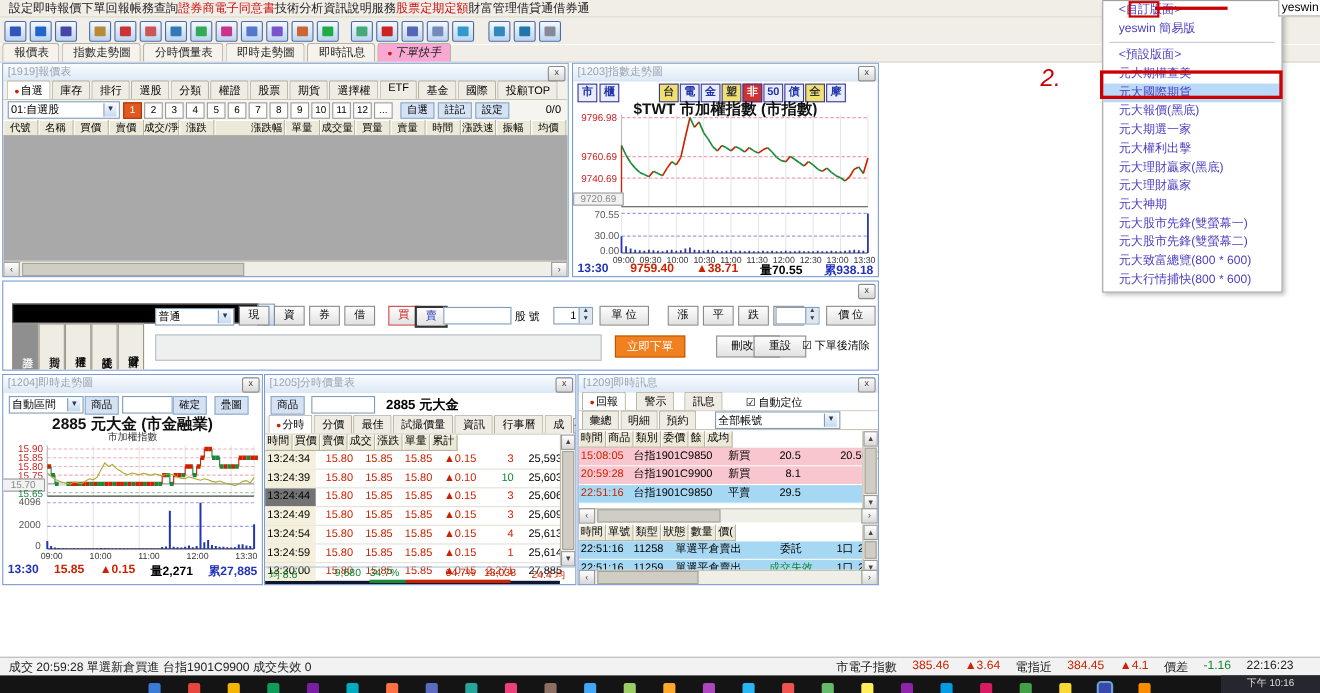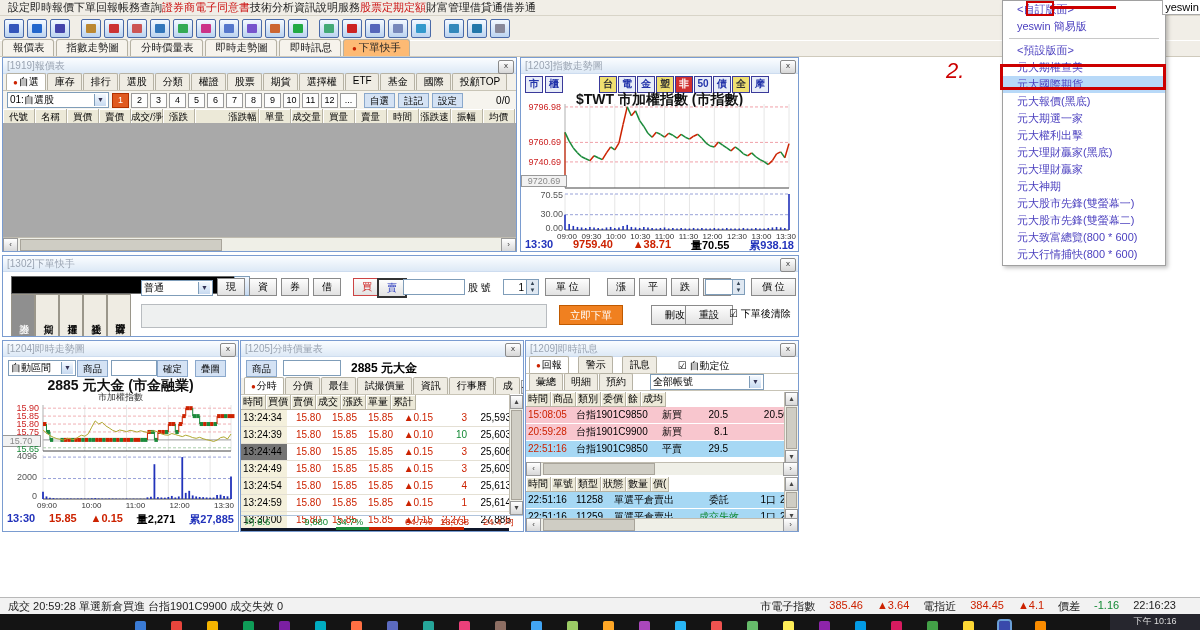--- a/index.html
+++ b/index.html
@@ -6,21 +6,21 @@
   body{font-family:"Liberation Sans","DejaVu Sans",sans-serif;background:#fff;}
   #root{position:relative;width:1200px;height:630px;overflow:hidden;background:#fff;}
   .menubar{position:absolute;left:0;top:0;width:1200px;height:15px;background:#f1eee7;border-bottom:1px solid #d8d4c8;display:flex;align-items:center;gap:16px;padding-left:8px;font-size:11px;color:#222;}
   .menubar .mi{white-space:nowrap;cursor:default;}
   .menubar .red{color:#cc1111;margin-top:20px;}
   .toolbar{position:absolute;left:0;top:16px;width:1200px;height:24px;background:#f1eee7;display:flex;align-items:center;gap:3px;padding-left:4px;}
   .tbtn{width:18px;height:17px;border:1px solid #4a6aa8;border-radius:2px;background:linear-gradient(#f4f9ff,#bcd4f0);display:flex;align-items:center;justify-content:center;}
   .tbtn .ic{width:10px;height:9px;border-radius:1px;}
   .tabbar{position:absolute;left:0;top:41px;width:1200px;height:15px;background:#f1eee7;display:flex;align-items:flex-end;gap:2px;padding-left:2px;font-size:10.5px;border-bottom:1px solid #cfcabc;}
   .wtab{border:1px solid #b6b2a4;border-bottom:none;background:#f6f3ec;padding:1px 8px 1px 8px;border-radius:3px 3px 0 0;white-space:nowrap;color:#222;}
-  .wtab.on{background:#fdba74;}
+  .wtab.on{background:#f9a8d4;font-style:italic;}
   .wtab .dot{color:#cc2200;font-size:8px;margin-right:2px;}
   .client{position:absolute;left:0;top:57px;width:1200px;height:540px;background:#ffffff;}
   .panel{position:absolute;border:1px solid #7a9cd0;background:#fff;overflow:hidden;}
   .ptitle{height:15px;background:linear-gradient(#fbfdff,#dde9f6);color:#9aa4b2;font-size:10px;line-height:15px;padding-left:4px;border-bottom:1px solid #cddcef;}
   .pclose{position:absolute;top:2px;right:2px;width:14px;height:12px;background:linear-gradient(#ffffff,#d6d6d6);border:1px solid #8a8a8a;font-size:8px;line-height:10px;text-align:center;color:#333;border-radius:2px;}
   .qtabs{display:flex;gap:1px;font-size:10px;height:16px;align-items:flex-end;background:#f3f1ea;padding-left:3px;border-bottom:1px solid #c8c4b6;}
   .qtab{border:1px solid #b6b2a4;border-bottom:none;background:#efece3;padding:1px 6px;border-radius:2px 2px 0 0;white-space:nowrap;}
   .qtab.on{background:#ffffff;}
   .qtab .dot{color:#cc2200;font-size:8px;margin-right:1px;}
   .ctl{display:flex;align-items:center;gap:3px;height:18px;font-size:10px;padding-left:4px;background:#f6f4ee;}
@@ -414,21 +414,20 @@
       <div class="cfoot" style="left:0;right:0;top:180px;">
         <span class="blue">13:30</span>
         <span class="rd">9759.40</span>
         <span class="rd">▲38.71</span>
         <span>量70.55</span>
         <span class="blue">累938.18</span>
       </div>
     </div>
 
     <div class="panel" id="p1302" style="left:2px;top:198px;width:795px;height:80px;">
-      <div class="ptitle">[1302]下單快手</div>
       <div class="pclose">x</div>
       <div style="position:absolute;left:8px;top:20px;width:222px;height:16px;background:#000;border:1px solid #666;"></div>
       <div style="position:absolute;left:231px;top:20px;width:14px;height:18px;background:linear-gradient(#f4f9ff,#c6d9f0);border:1px solid #7f9db9;font-size:7px;text-align:center;line-height:18px;">▼</div>
       <div style="position:absolute;left:8px;top:38px;display:flex;">
           <span class="otab on">證券</span>
           <span class="otab">期貨</span>
           <span class="otab">選擇權</span>
           <span class="otab">複委託</span>
           <span class="otab">財富管理</span>
         </div>

